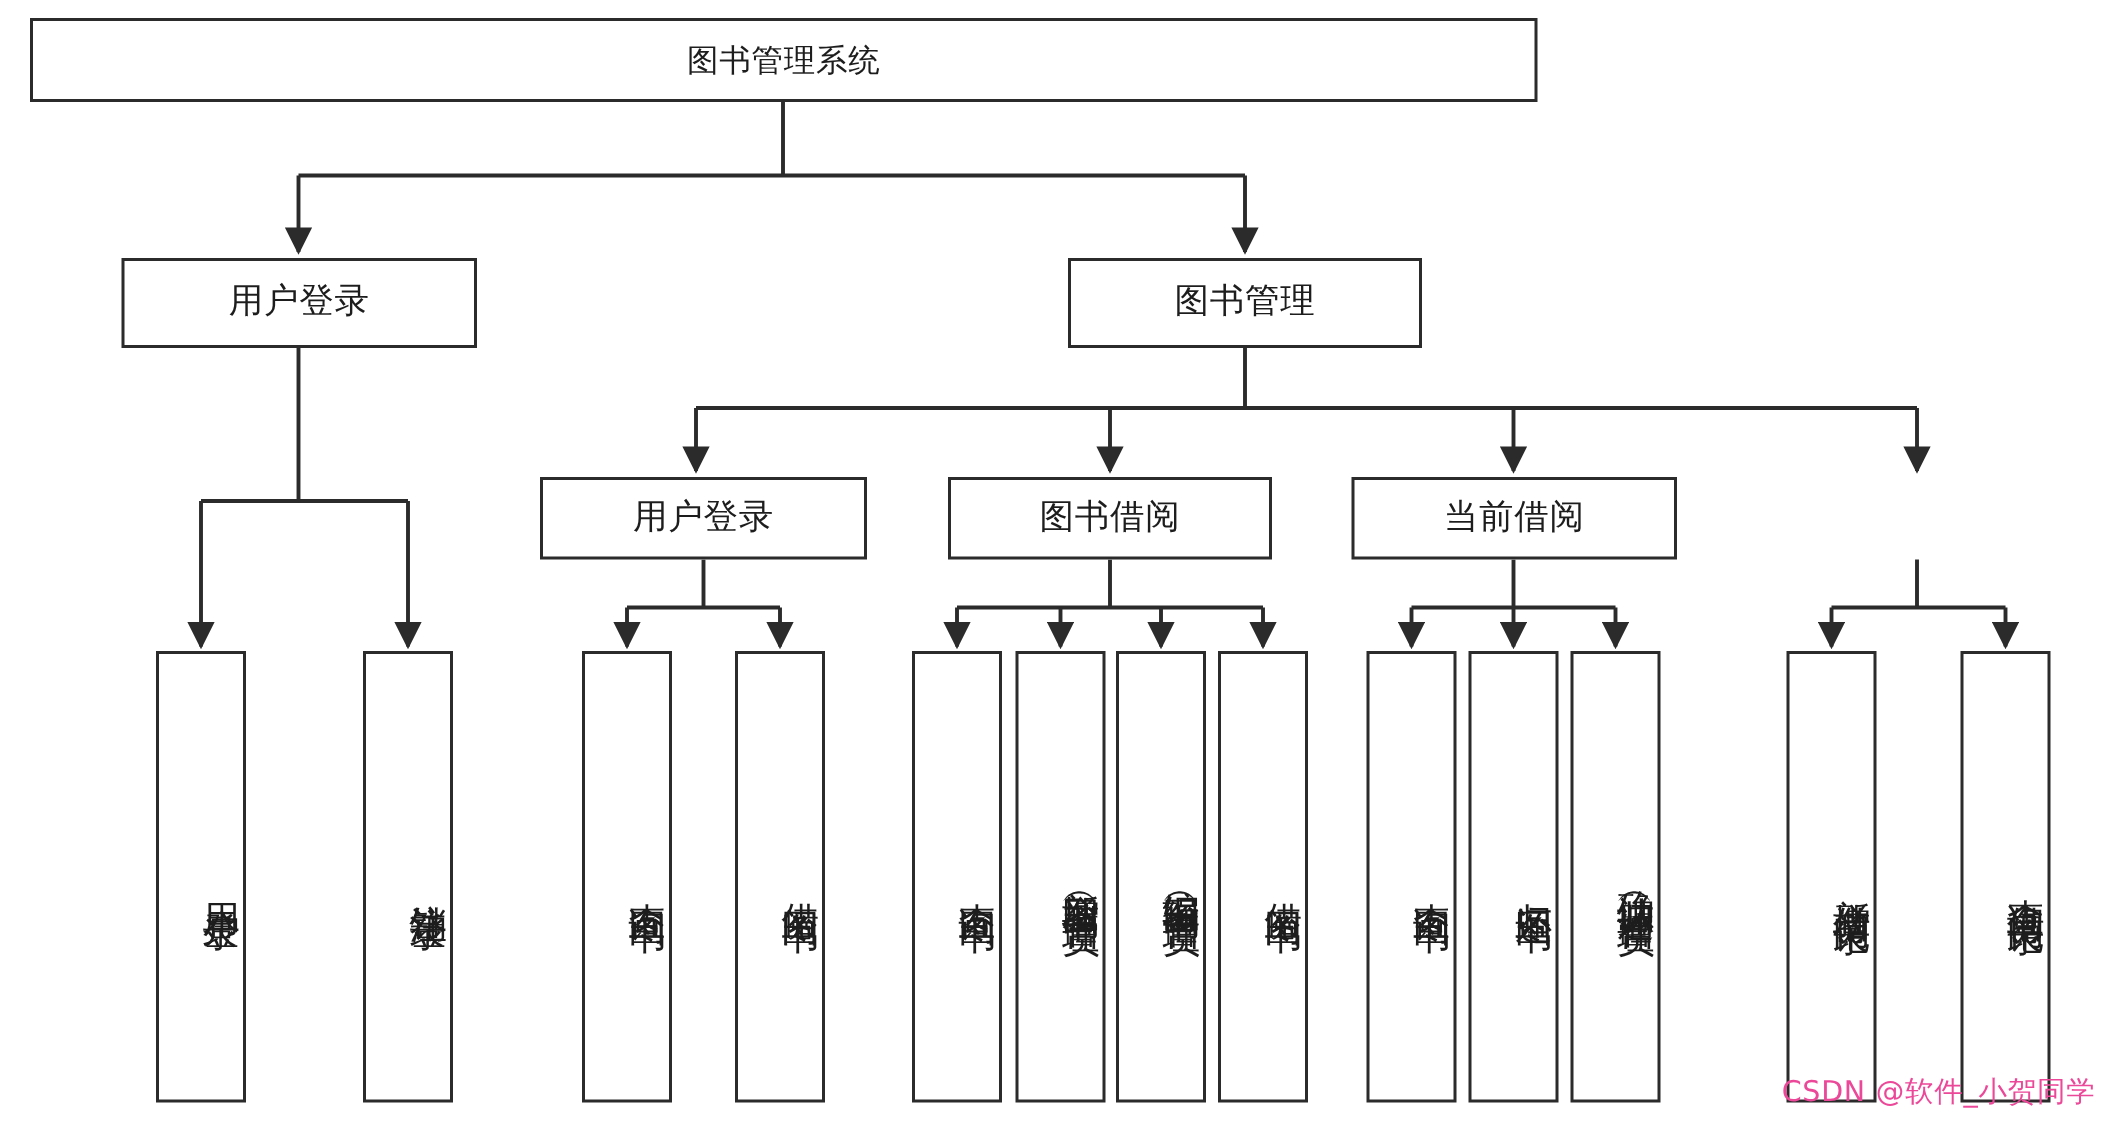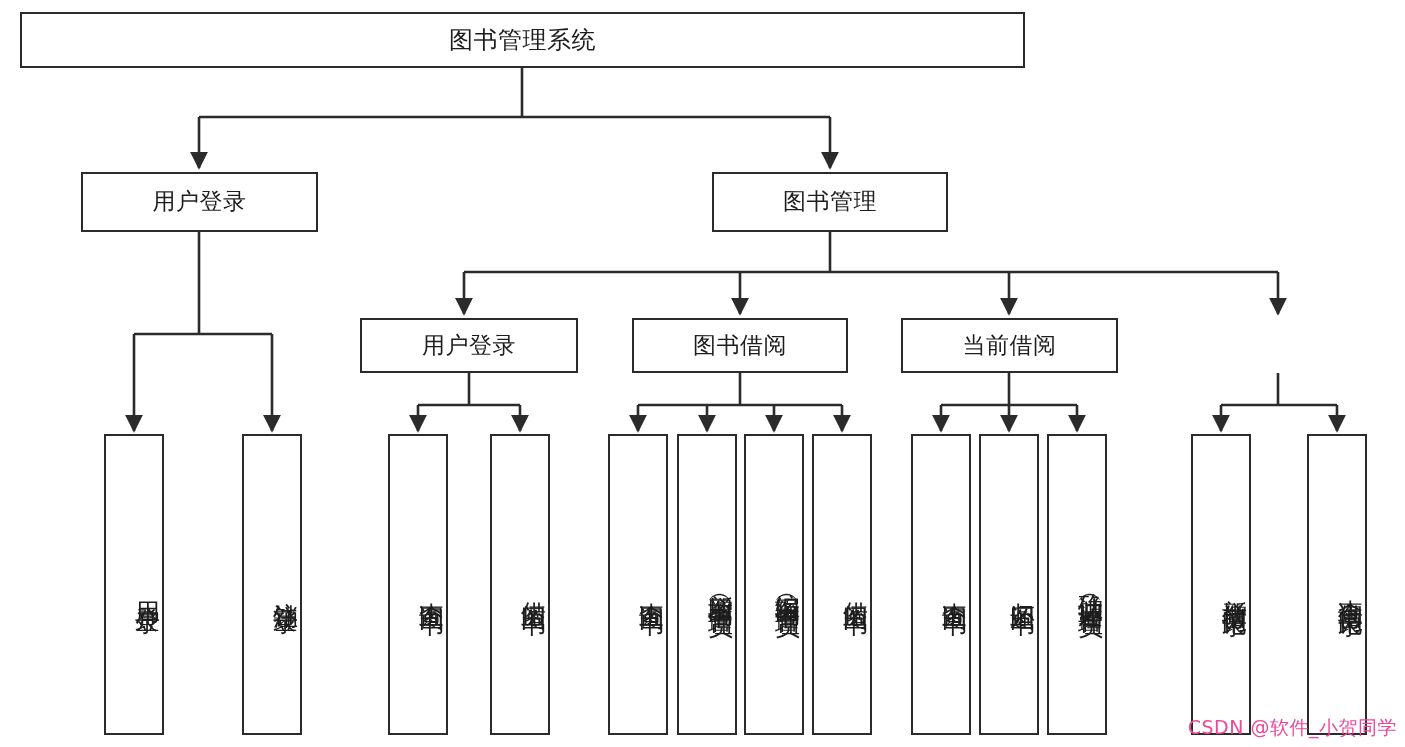--- a/index.html
+++ b/index.html
@@ -34,21 +34,21 @@
     color: #1d1d1d;
     line-height: 1.18;
     text-align: center;
   }
   .node.h {
     
     font-size: 23px;
     letter-spacing: 0.5px;
   }
   .node.root {
-    font-size: 24px;
+    font-size: 21px;
     align-items: center;
   }
   .node.v {
     
     font-size: 25px;
     writing-mode: vertical-rl;
     text-orientation: upright;
     letter-spacing: 3px;
     align-items: flex-start;
     justify-content: center;

